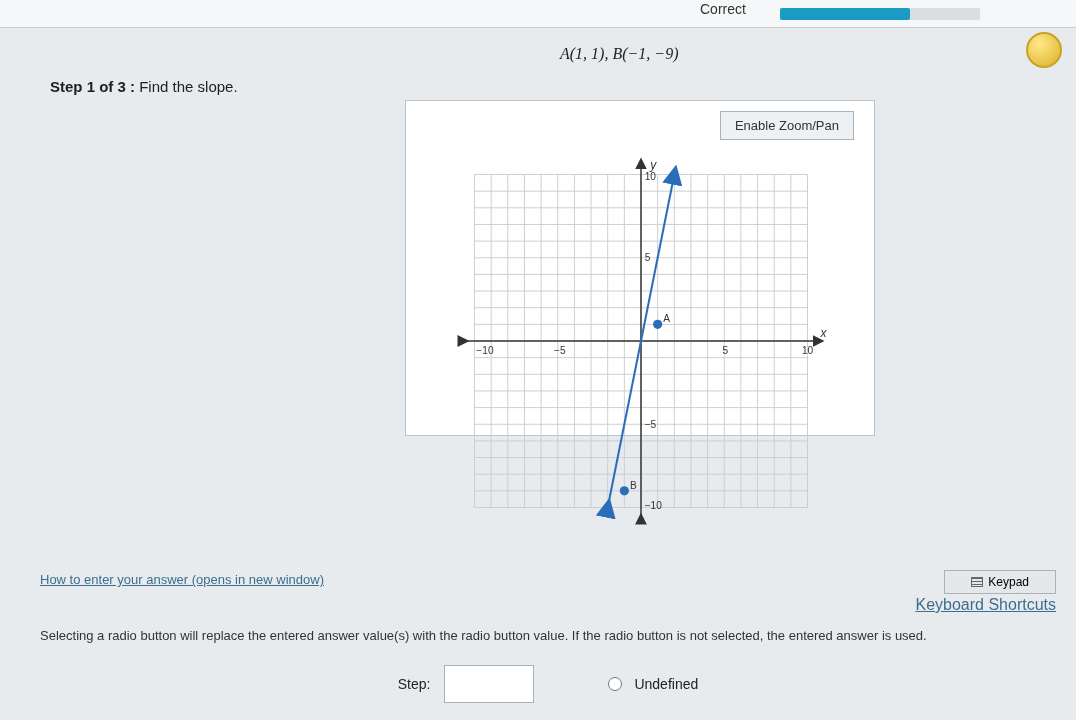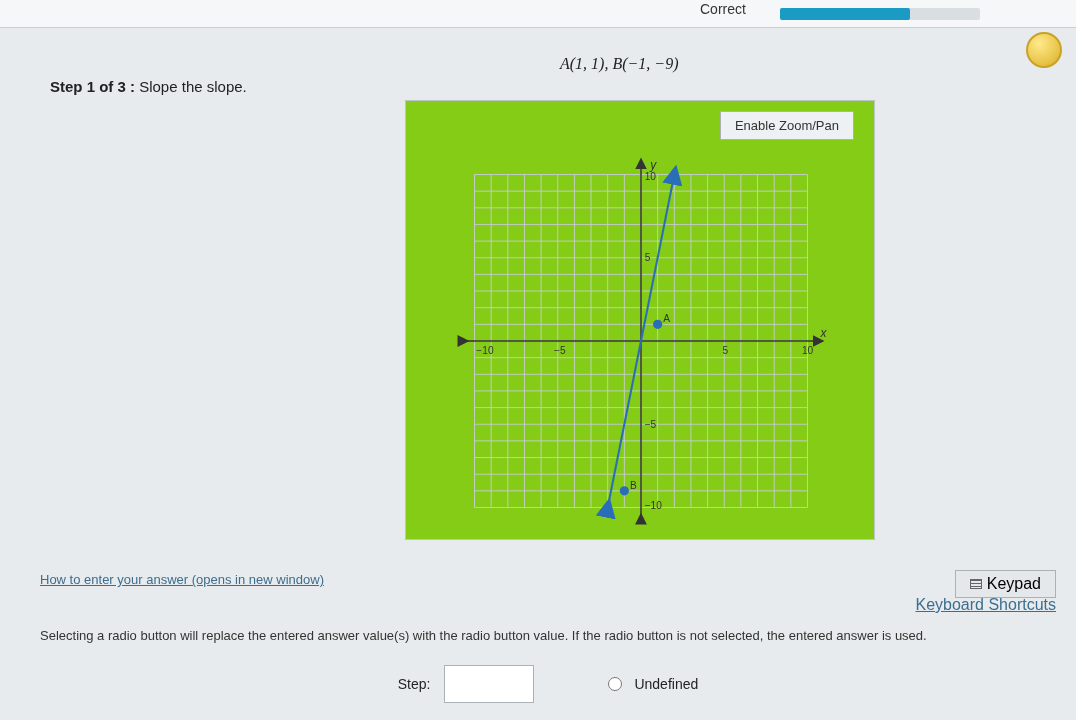--- a/index.html
+++ b/index.html
@@ -47,41 +47,41 @@
   top: 32px;
   width: 36px;
   height: 36px;
   border-radius: 50%;
   background: radial-gradient(circle at 35% 30%, #ffe98a, #e6c244 70%, #c9a227);
   border: 2px solid #c9a227;
 }
 .points-text {
   position: absolute;
   left: 560px;
-  top: 55px;
+  top: 45px;
   font-size: 16px;
   font-style: italic;
   font-family: "Times New Roman", serif;
   color: #222;
 }
 .step-text {
   position: absolute;
   left: 50px;
   top: 78px;
   font-size: 15px;
   color: #222;
 }
 .step-text b { font-weight: bold; }
 .graph-area {
   position: absolute;
   left: 405px;
   top: 100px;
   width: 470px;
-  height: 440px;
-  background: #84cc16;
+  height: 336px;
+  background: #ffffff;
   border: 1px solid #bcc4c9;
 }
 .zoom-btn {
   position: absolute;
   right: 20px;
   top: 10px;
   padding: 6px 14px;
   background: #eef1f3;
   border: 1px solid #aab2b8;
   font-size: 13px;
@@ -107,24 +107,24 @@
 }
 .answer-help {
   font-size: 13px;
   color: #3b6e8f;
   margin-top: 2px;
 }
 .keypad-btn {
   position: absolute;
   right: 0;
   top: 0;
-  padding: 4px 14px;
+  padding: 4px 26px;
   background: #e4e8ea;
   border: 1px solid #aab2b8;
-  font-size: 16px;
+  font-size: 12px;
   cursor: pointer;
   display: flex;
   align-items: center;
   gap: 5px;
 }
 .kb-short {
   position: absolute;
   right: 0;
   top: 26px;
   font-size: 16px;
@@ -178,21 +178,21 @@
   <div class="progress-wrap">
     <div class="progress-fill"></div>
   </div>
 </div>
 
 <div class="coin"></div>
 
 <div class="points-text">A(1, 1), B(−1, −9)</div>
 
 <div class="step-text">
-  <b>Step 1 of 3 :</b><span> Slope the slope.</span>
+  <b>Step 1 of 3 :</b><span> Find the slope.</span>
 </div>
 
 <div class="graph-area">
   <button class="zoom-btn">Enable Zoom/Pan</button>
   <svg class="grid" viewBox="0 0 400 400">
     <defs>
       <marker id="arr" markerWidth="8" markerHeight="8" refX="4" refY="4" orient="auto">
         <path d="M0,0 L8,4 L0,8 Z" fill="#333"></path>
       </marker>
       <marker id="arrb" markerWidth="10" markerHeight="10" refX="5" refY="5" orient="auto">

